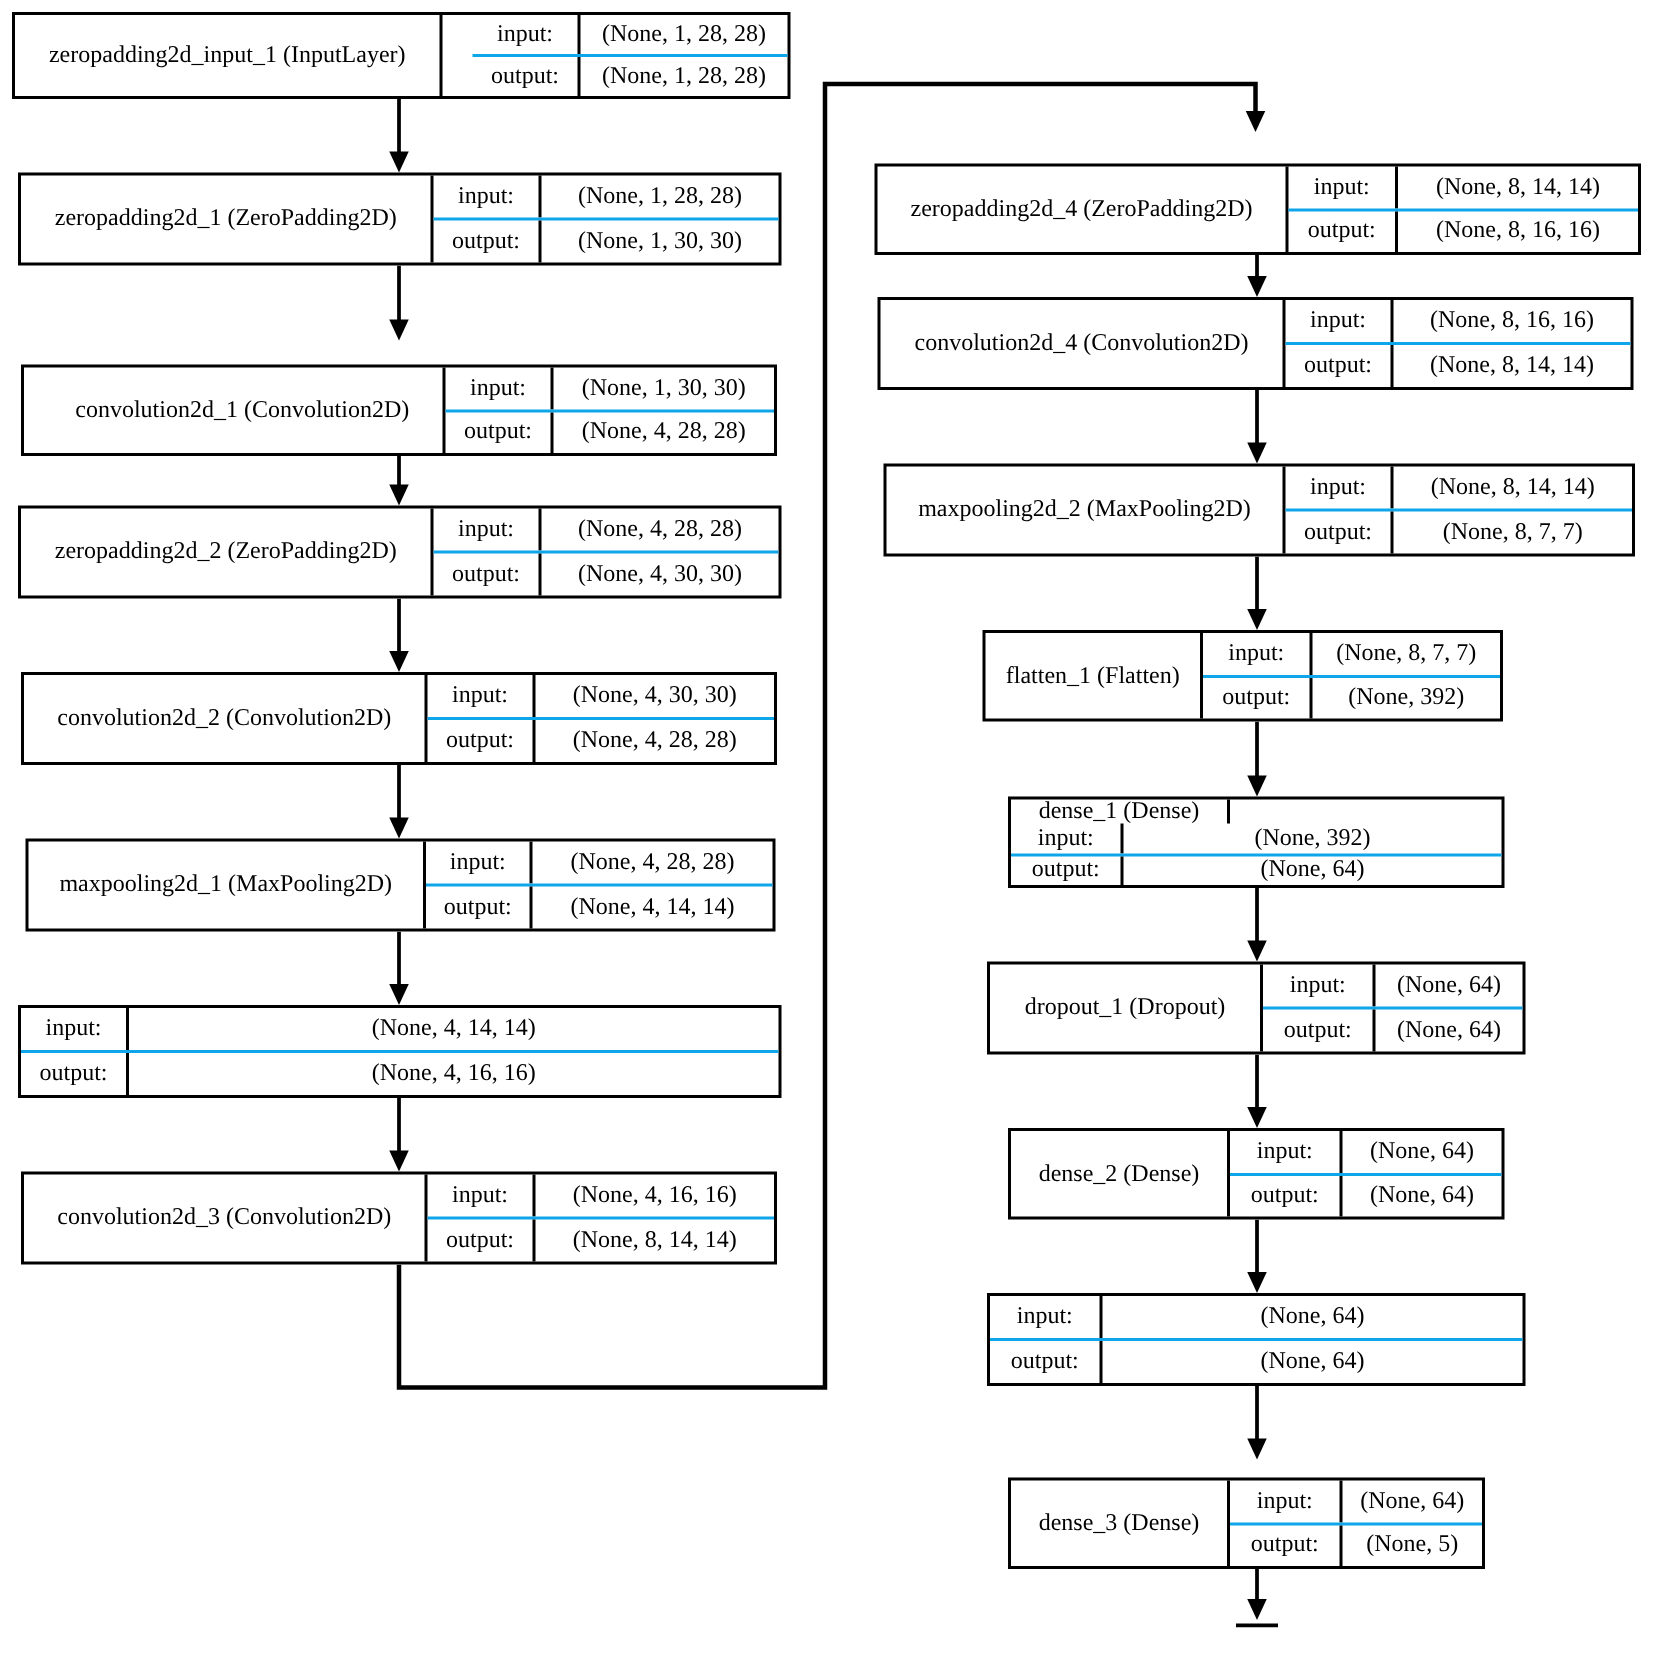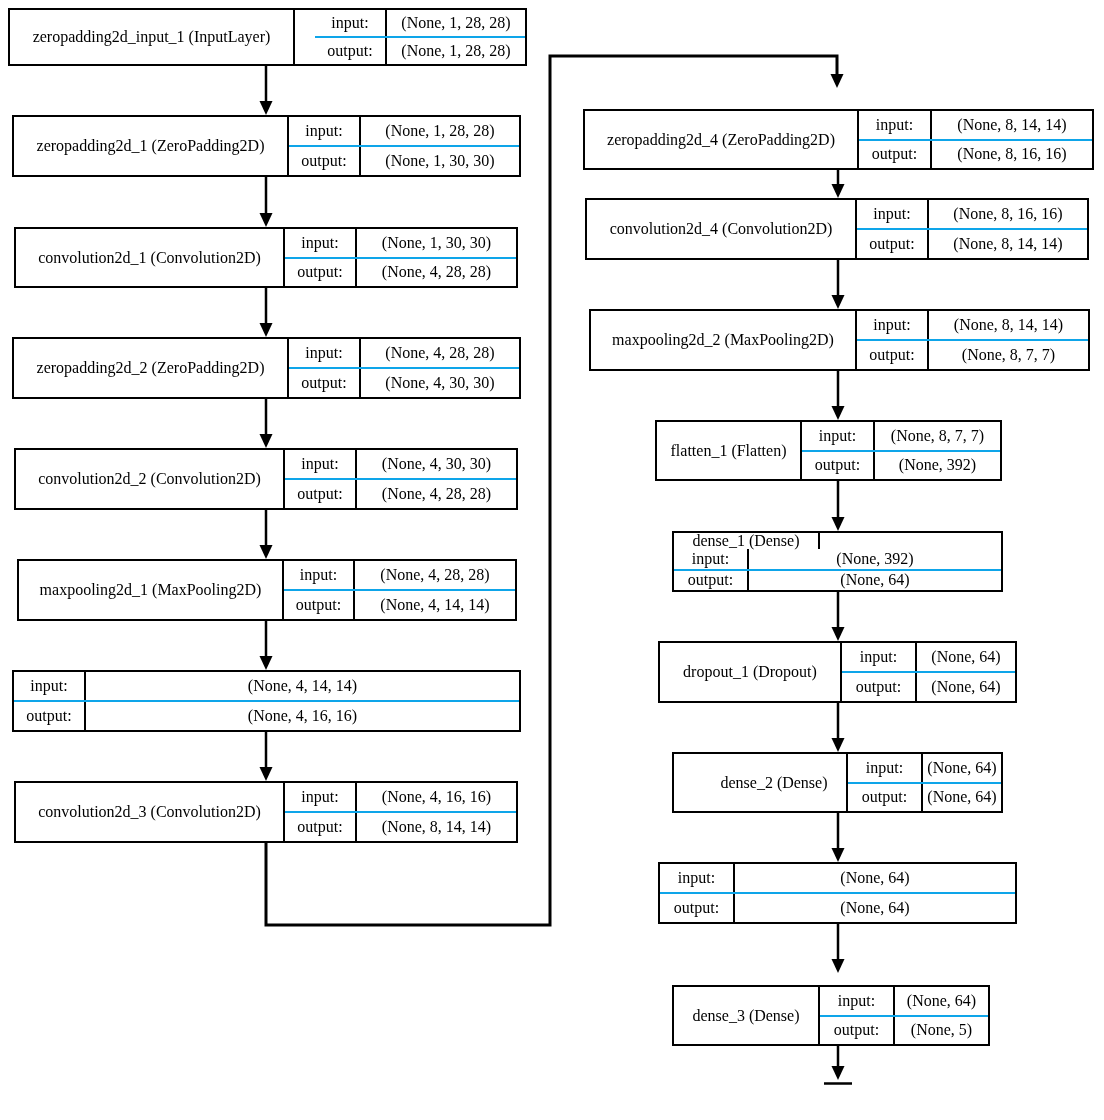--- a/index.html
+++ b/index.html
@@ -124,21 +124,21 @@
         <div class="cell io-cell">input:</div>
         <div class="cell val-cell">(None, 1, 28, 28)</div>
       </div>
       <div class="iorow">
         <div class="cell io-cell">output:</div>
         <div class="cell val-cell">(None, 1, 30, 30)</div>
       </div>
     </div>
   </div>
 
-  <div class="node" style="left:14px;top:227px;width:504px;height:61px;--lw:269px;--iw:72px;">
+  <div class="node" style="left:14px;top:243px;width:504px;height:61px;padding-left:12px;--lw:269px;--iw:72px;">
     <div class="cell label-cell">convolution2d_1 (Convolution2D)</div>
     <div class="iov">
       <div class="iorow">
         <div class="cell io-cell">input:</div>
         <div class="cell val-cell">(None, 1, 30, 30)</div>
       </div>
       <div class="iorow">
         <div class="cell io-cell">output:</div>
         <div class="cell val-cell">(None, 4, 28, 28)</div>
       </div>
@@ -291,21 +291,21 @@
         <div class="cell io-cell">input:</div>
         <div class="cell val-cell">(None, 64)</div>
       </div>
       <div class="iorow">
         <div class="cell io-cell">output:</div>
         <div class="cell val-cell">(None, 64)</div>
       </div>
     </div>
   </div>
 
-  <div class="node" style="left:672px;top:752px;width:331px;height:61px;padding-left:28px;--lw:146px;--iw:75px;">
+  <div class="node" style="left:672px;top:752px;width:331px;height:61px;--lw:146px;--iw:75px;">
     <div class="cell label-cell">dense_2 (Dense)</div>
     <div class="iov">
       <div class="iorow">
         <div class="cell io-cell">input:</div>
         <div class="cell val-cell">(None, 64)</div>
       </div>
       <div class="iorow">
         <div class="cell io-cell">output:</div>
         <div class="cell val-cell">(None, 64)</div>
       </div>

